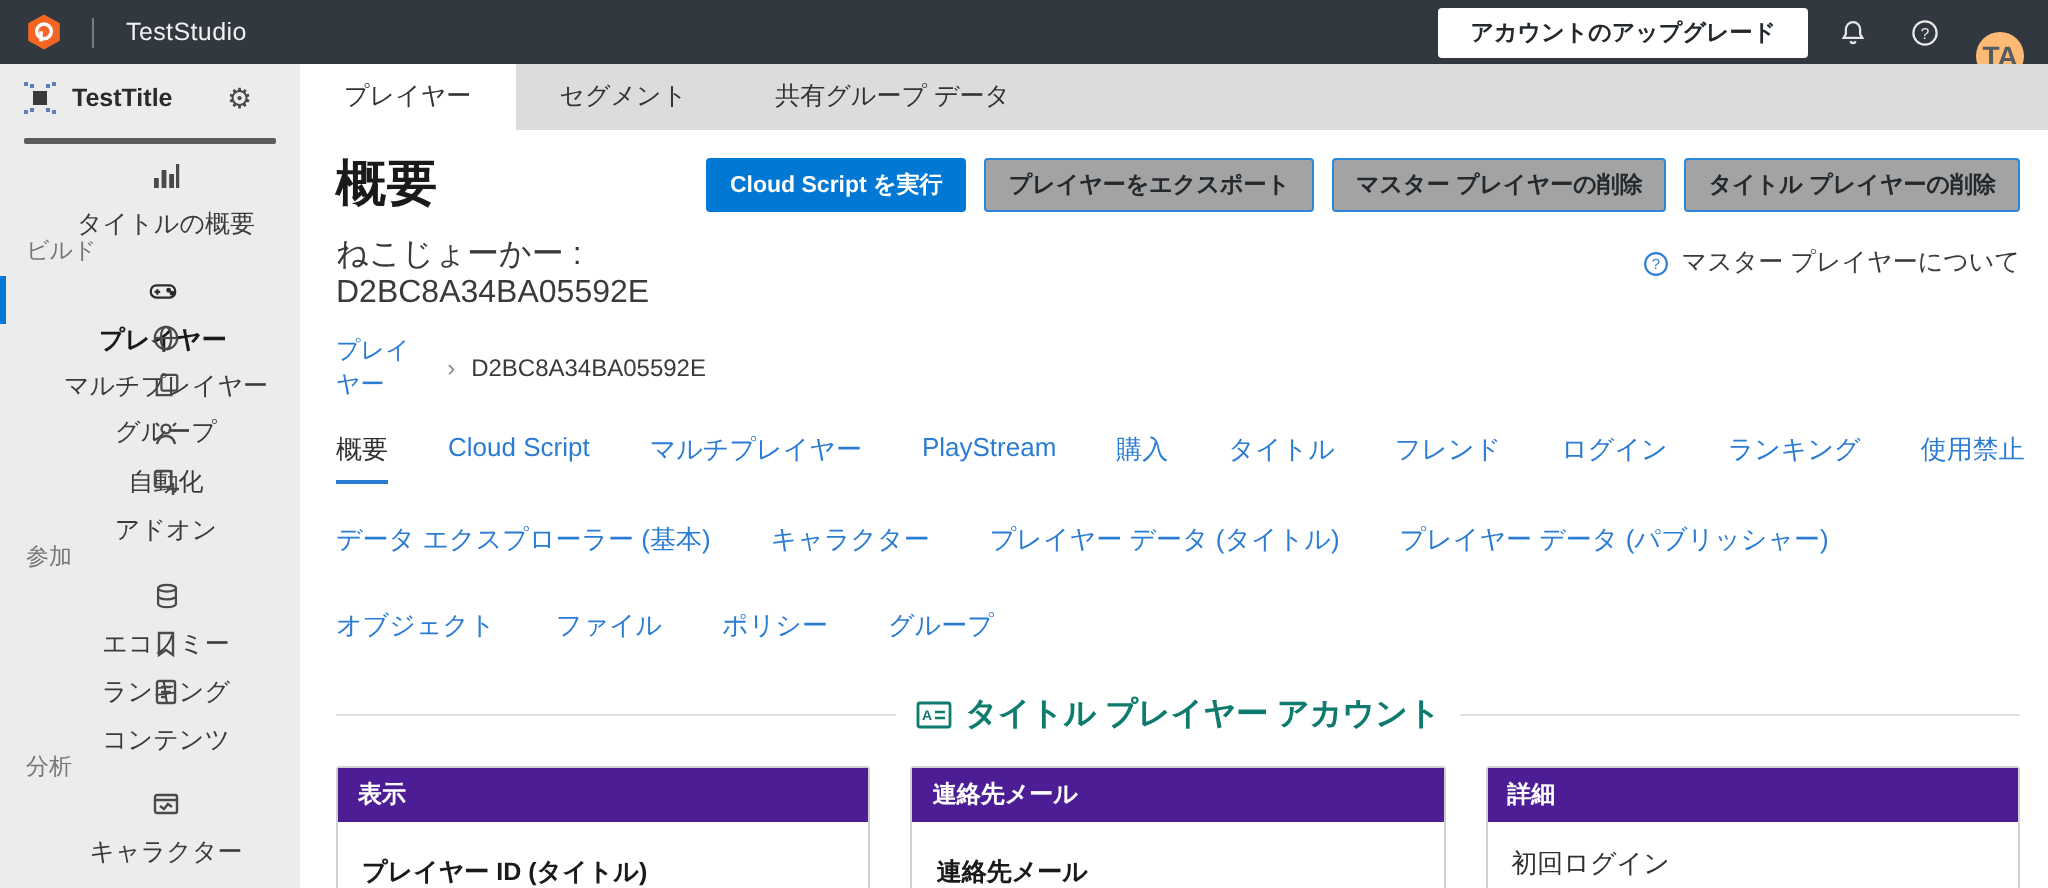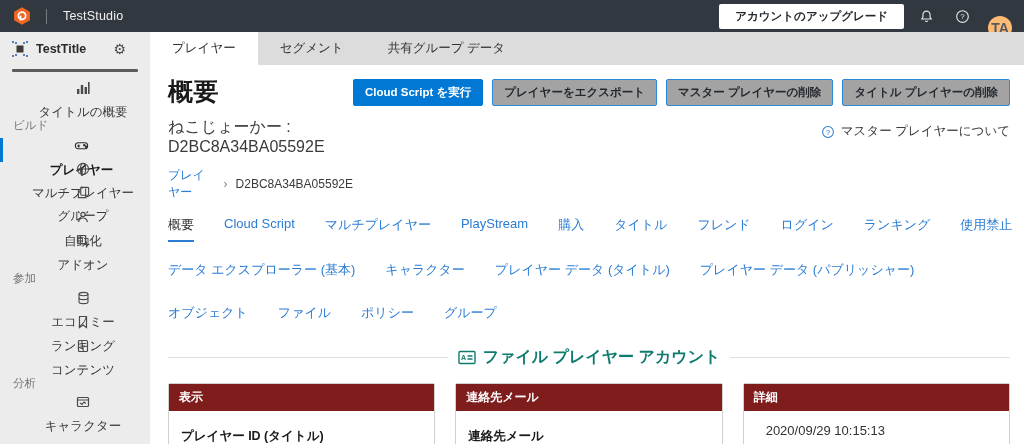--- a/index.html
+++ b/index.html
@@ -73,21 +73,21 @@
   .subnav-row { display:flex; flex-wrap:nowrap; gap:30px; margin-bottom:19px; }
   .subnav-link { font-size:13px; color:#2b7cd3; text-decoration:none; cursor:pointer; white-space:nowrap; padding-bottom:6px; }
   .subnav-link.active { color:#323130; border-bottom:2px solid #2b7cd3; }
   
   .section-head { display:flex; align-items:center; gap:10px; margin-top:6px; }
   .section-head .rule { flex:1; height:1px; background:#e1dfdd; }
   .section-title { display:flex; align-items:center; gap:7px; color:#0f7b6f; font-size:16px; font-weight:bold; white-space:nowrap; }
   
   .cards { display:grid; grid-template-columns:repeat(3,1fr); gap:20px; margin-top:15px; }
   .card { border:1px solid #d2d0ce; border-radius:2px; background:#fff; }
-  .card-header { background:#7f1d1d; color:#fff; font-size:12px; font-weight:bold; padding:5px 10px; }
+  .card-header { background:#4c1d95; color:#fff; font-size:12px; font-weight:bold; padding:5px 10px; }
   .card-body { padding:10px 12px 14px 12px; }
   .field-label { font-size:12.5px; font-weight:bold; color:#1b1a19; margin:7px 0 7px 0; }
   .detail-label { font-size:13px; color:#323130; margin-top:8px; }
   .detail-value { font-size:13px; color:#323130; padding-left:10px; margin-top:2px; }
   svg { display:block; }
 </style>
 </head>
 <body>
 
 <header class="topbar">
@@ -310,21 +310,21 @@
       </nav>
 
       <div class="section-head">
         <span class="rule"></span>
         <span class="section-title">
           <svg width="18" height="15" viewBox="0 0 18 14">
             <rect x="1" y="1" width="16" height="12" rx="1" fill="none" stroke="#0f7b6f" stroke-width="1.4"></rect>
             <text x="5.5" y="9.5" font-size="7" fill="#0f7b6f" text-anchor="middle" font-family="Liberation Sans, sans-serif" font-weight="bold">A</text>
             <path d="M9.5 5.5h5M9.5 8.5h5" stroke="#0f7b6f" stroke-width="1.3"></path>
           </svg>
-          <span>ファイル プレイヤー アカウント</span>
+          <span>タイトル プレイヤー アカウント</span>
         </span>
         <span class="rule"></span>
       </div>
 
       <div class="cards">
 
         <section class="card">
           <div class="card-header">表示</div>
           <div class="card-body">
             <div class="field-label">プレイヤー ID (タイトル)</div>
@@ -336,20 +336,21 @@
           <div class="card-header">連絡先メール</div>
           <div class="card-body">
             <div class="field-label">連絡先メール</div>
 
           </div>
         </section>
 
         <section class="card">
           <div class="card-header">詳細</div>
           <div class="card-body">
+            <div class="detail-label" style="margin-top:2px">初回ログイン</div>
             <div class="detail-value">2020/09/29 10:15:13</div>
 
           </div>
         </section>
       </div>
     </div>
   </main>
 </div>
 
 </body></html>

